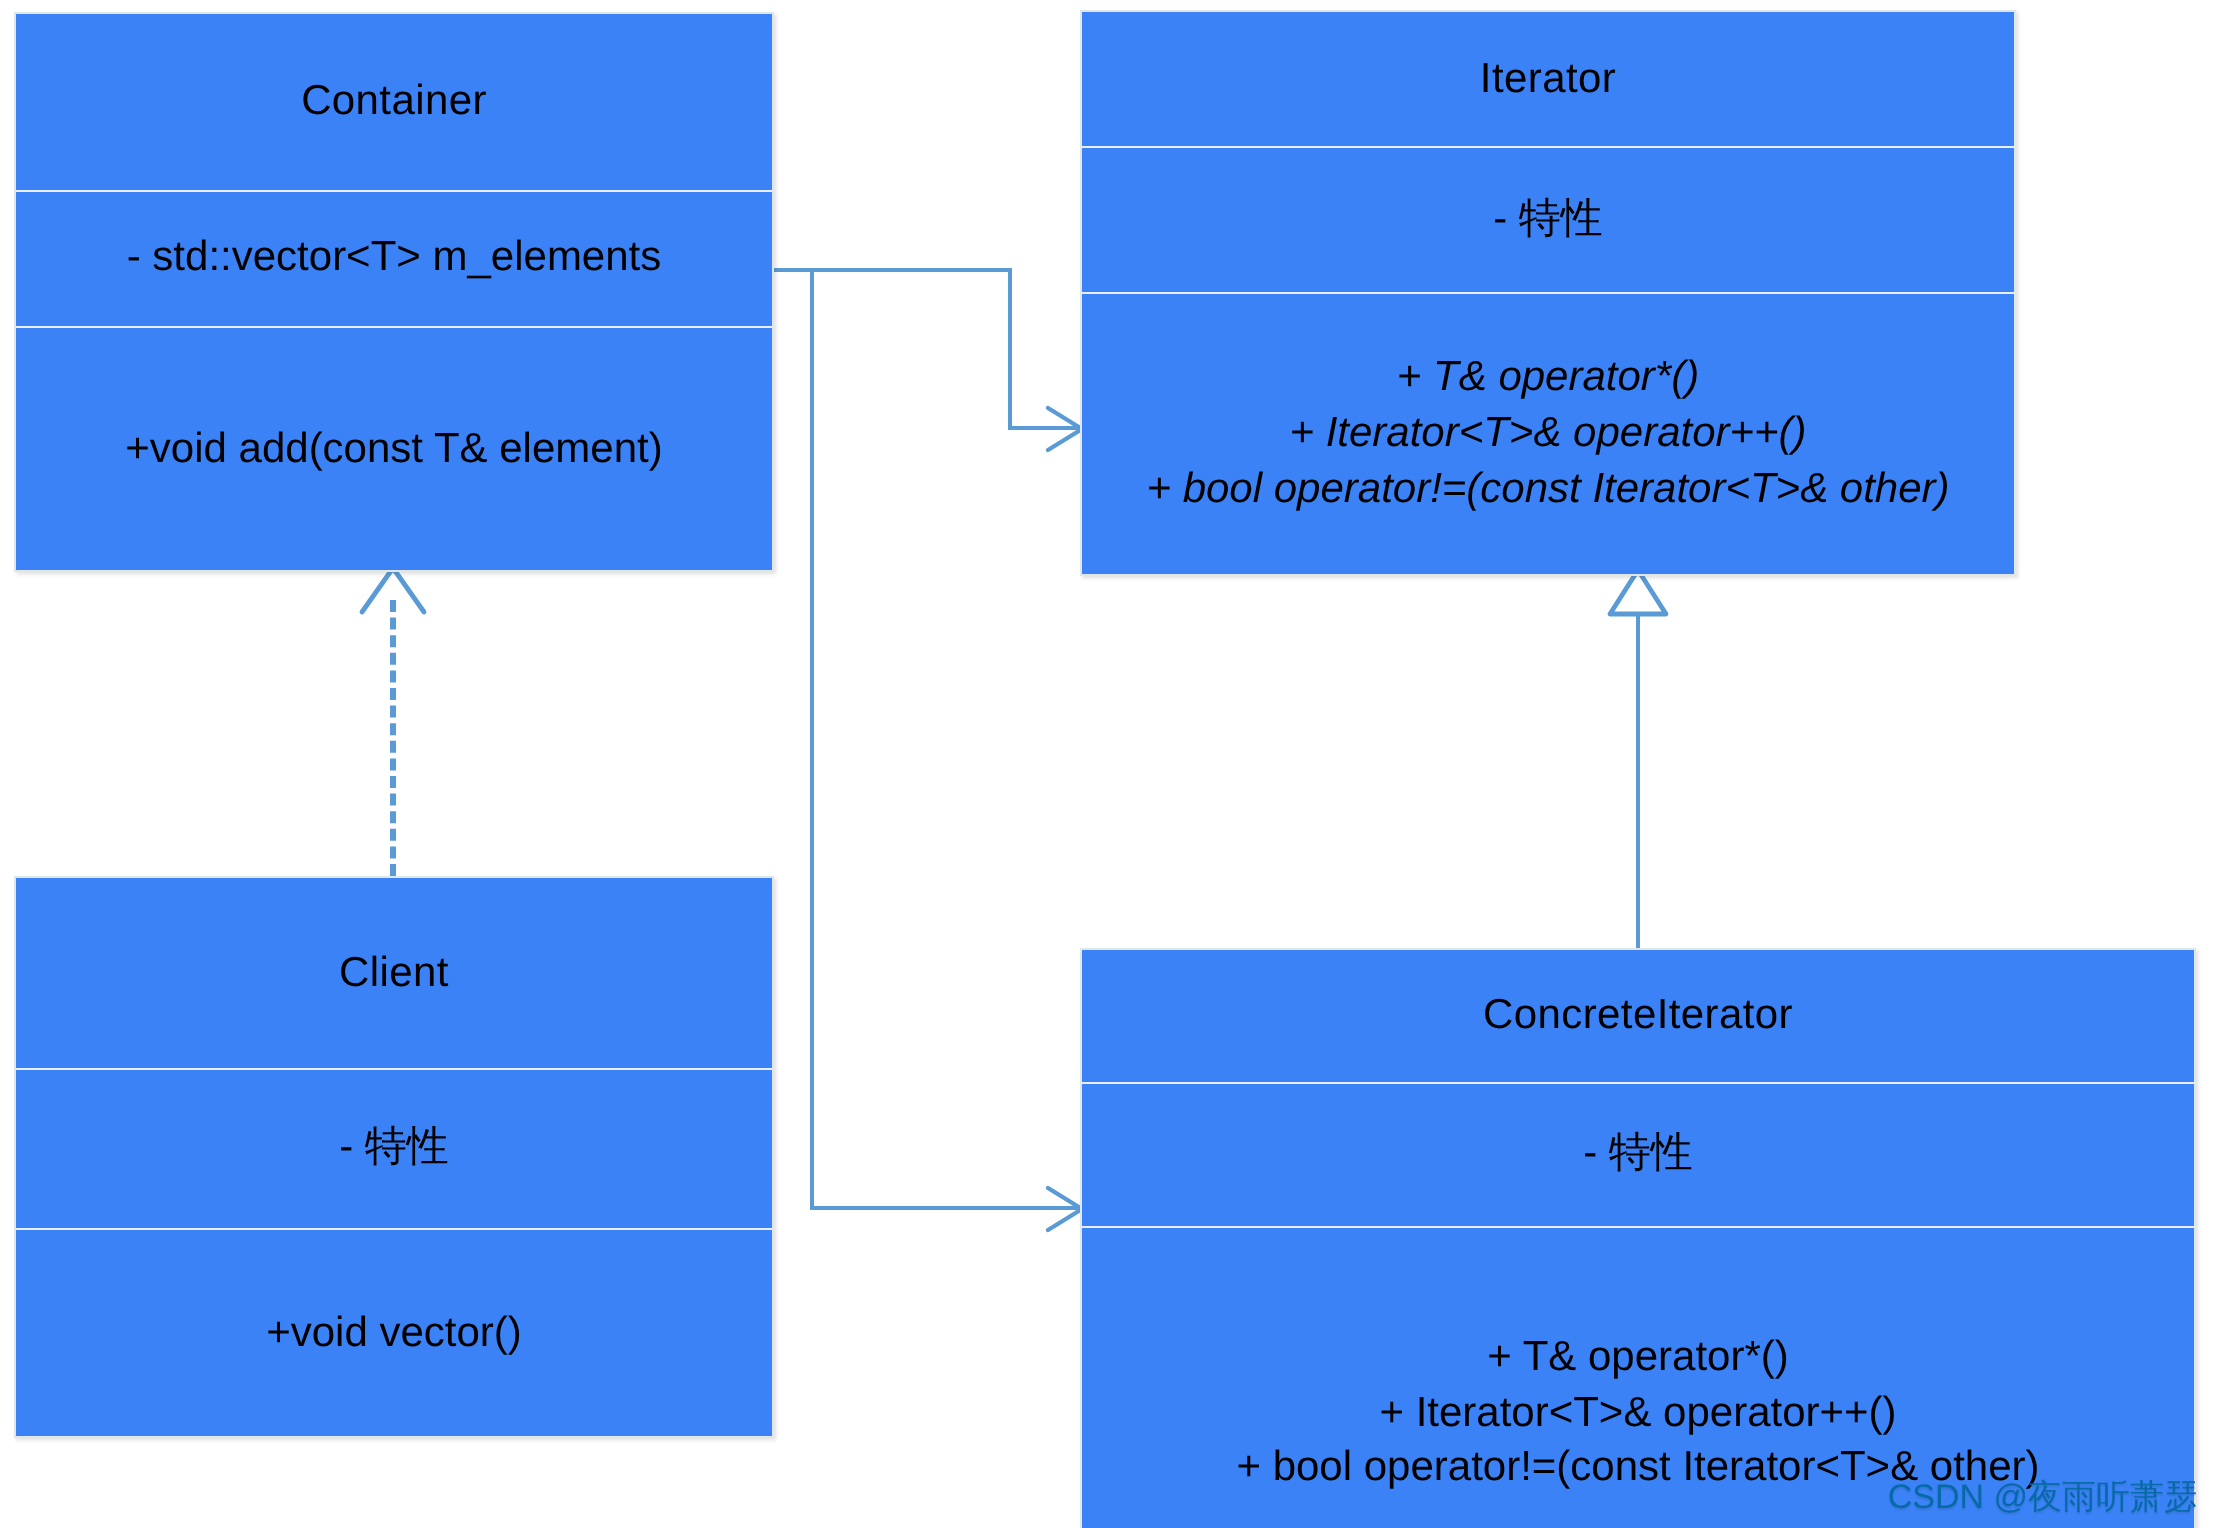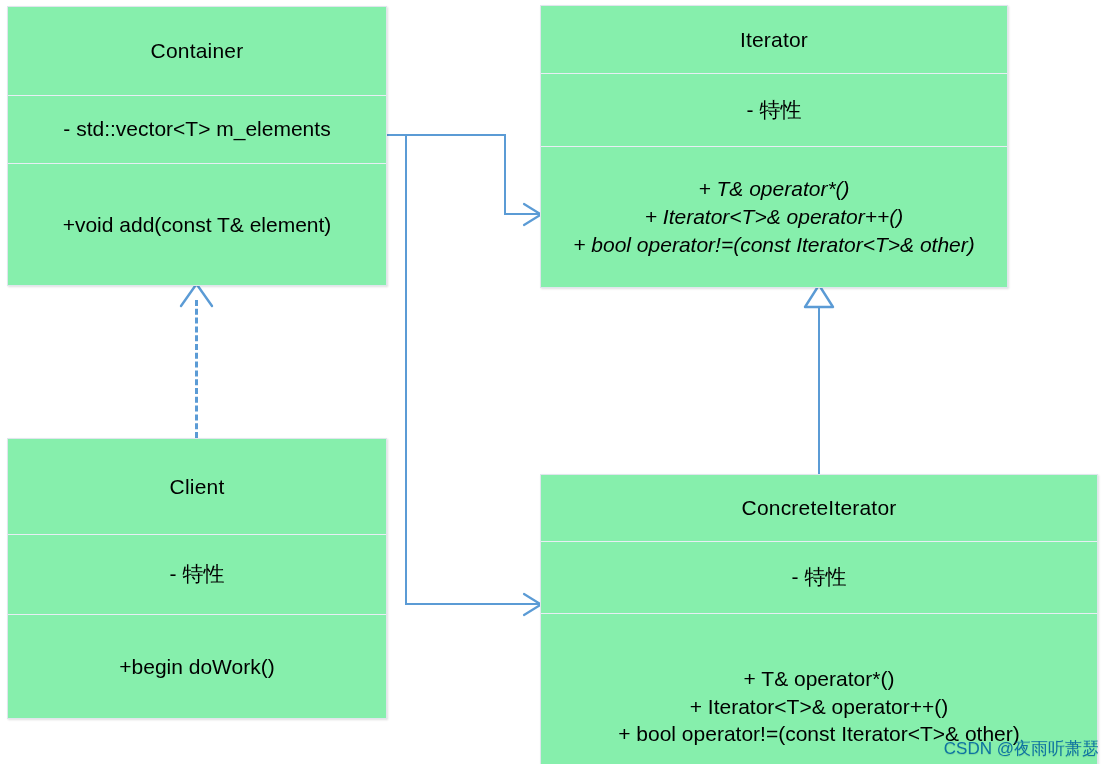--- a/index.html
+++ b/index.html
@@ -16,21 +16,21 @@
   #canvas {
     position: relative;
     width: 1107px;
     height: 764px;
     background: #ffffff;
   }
   
   .uml-class {
     position: absolute;
     box-sizing: border-box;
-    background: #86efac;
+    background: #3b82f6;
     border: 1px solid #dfe6ec;
     box-shadow: 1px 1px 2px rgba(0,0,0,0.13);
     display: flex;
     flex-direction: column;
     z-index: 3;
   }
   .uml-compartment {
     box-sizing: border-box;
     display: flex;
     flex-direction: column;
@@ -153,21 +153,21 @@
       <span class="op-line">+ bool operator!=(const Iterator&lt;T&gt;&amp; other)</span>
     </div>
   </div>
 
   <div class="uml-class" style="left:7px; top:438px; width:380px; height:281px;justify-content:flex-end;">
     <div class="uml-compartment c-name" style="height:95px;">Client</div>
     <div class="uml-compartment c-attr" style="height:80px;">
       <span class="op-line">- 特性</span>
     </div>
     <div class="uml-compartment c-ops" style="flex:1 1 auto;">
-      <span class="op-line">+begin doWork()</span>
+      <span class="op-line">+void vector()</span>
     </div>
   </div>
 
   <div class="uml-class" style="left:540px; top:474px; width:558px; height:326px;">
     <div class="uml-compartment c-name" style="height:66px;">ConcreteIterator</div>
     <div class="uml-compartment c-attr" style="height:72px;">
       <span class="op-line">- 特性</span>
     </div>
     <div class="uml-compartment c-ops" style="flex:1 1 auto;">
       <span class="op-line">+ T&amp; operator*()</span>

